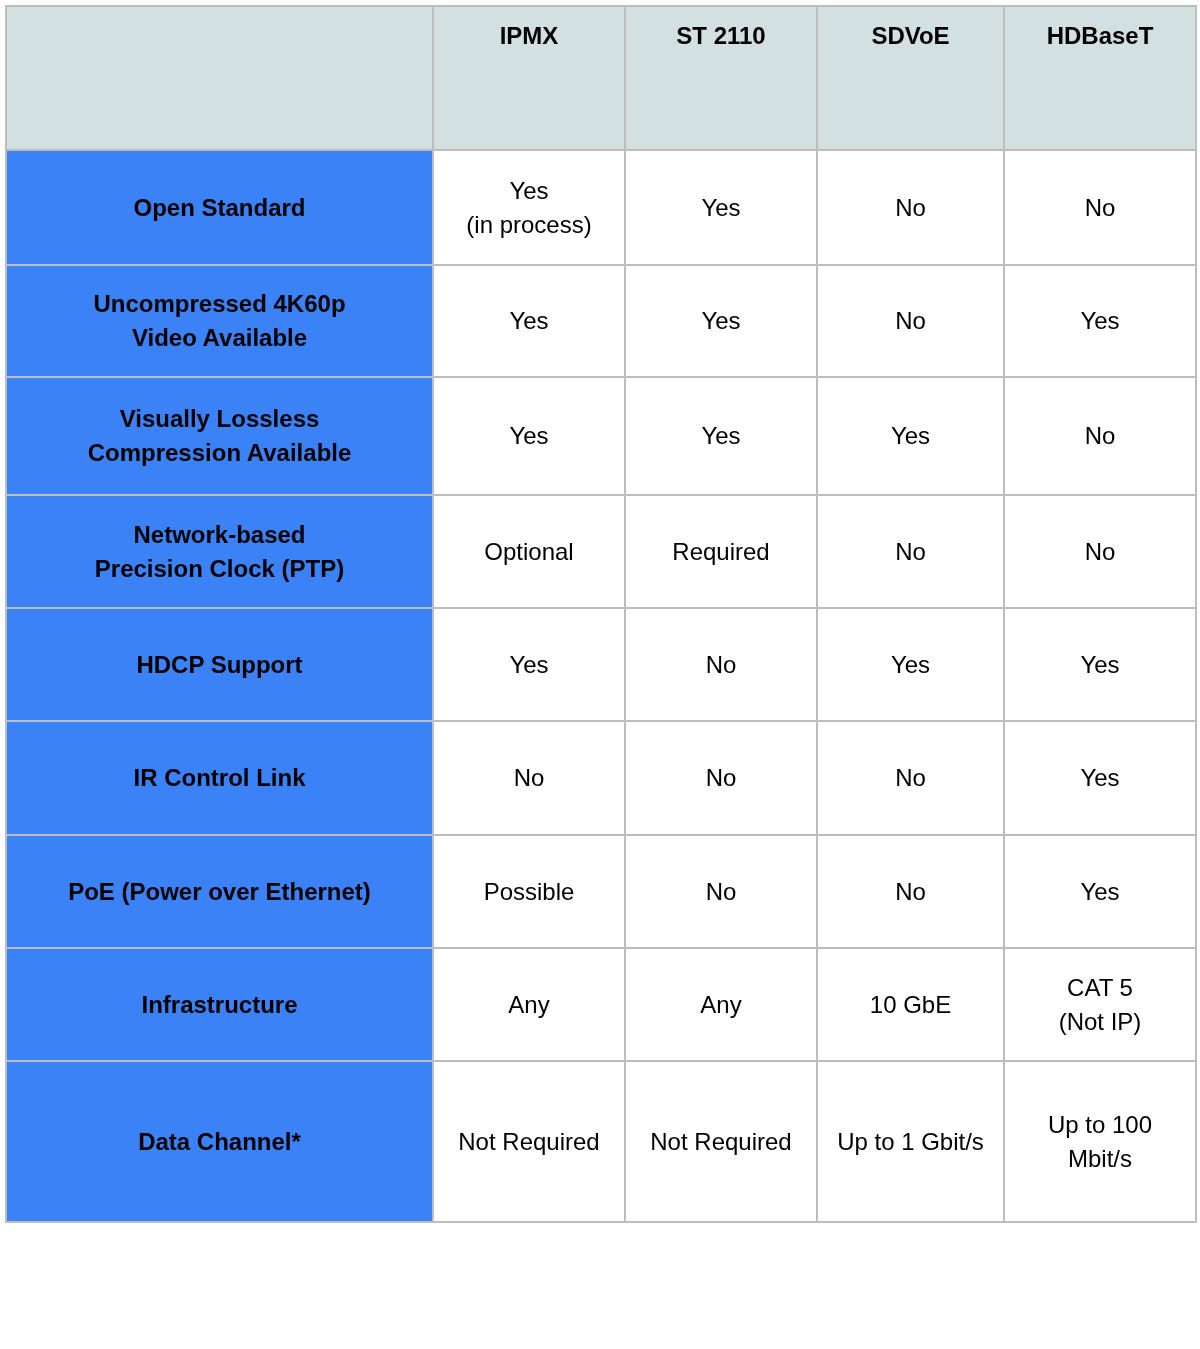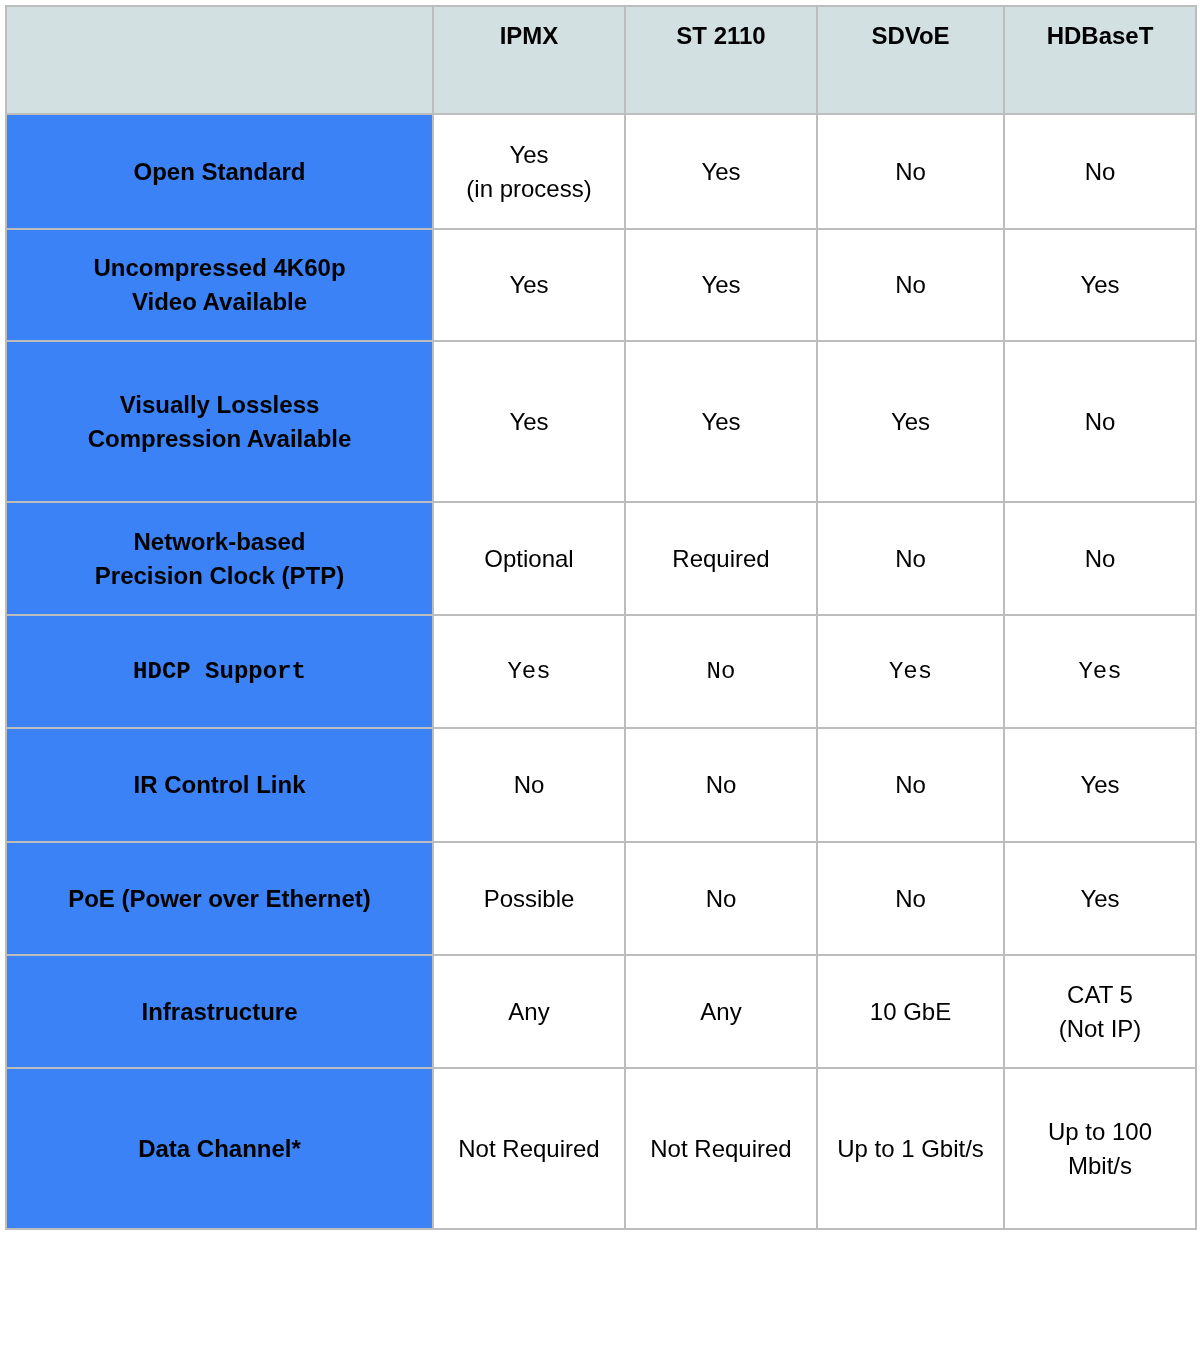--- a/index.html
+++ b/index.html
@@ -52,21 +52,21 @@
 
 <table class="cmp">
   <colgroup>
     <col style="width:427px">
     <col style="width:192px">
     <col style="width:192px">
     <col style="width:187px">
     <col style="width:192px">
   </colgroup>
   <thead>
-    <tr style="height:108px">
+    <tr style="height:144px">
       <th></th>
       <th>IPMX</th>
       <th>ST 2110</th>
       <th>SDVoE</th>
       <th>HDBaseT</th>
     </tr>
   </thead>
   <tbody id="tbody">
       <tr style="height: 115px;">
         <td class="feature">
@@ -97,21 +97,21 @@
         <td class="val">
           <span class="ln">Yes</span>
         </td>
         <td class="val">
           <span class="ln">No</span>
         </td>
         <td class="val">
           <span class="ln">Yes</span>
         </td>
       </tr>
-      <tr style="height: 161px;">
+      <tr style="height: 118px;">
         <td class="feature">
           <span class="ln">Visually Lossless</span>
           <span class="ln">Compression Available</span>
         </td>
         <td class="val">
           <span class="ln">Yes</span>
         </td>
         <td class="val">
           <span class="ln">Yes</span>
         </td>
@@ -133,21 +133,21 @@
         <td class="val">
           <span class="ln">Required</span>
         </td>
         <td class="val">
           <span class="ln">No</span>
         </td>
         <td class="val">
           <span class="ln">No</span>
         </td>
       </tr>
-      <tr style="height: 113px; font-family: Liberation Mono, monospace;">
+      <tr style="height: 113px;">
         <td class="feature">
           <span class="ln">HDCP Support</span>
         </td>
         <td class="val">
           <span class="ln">Yes</span>
         </td>
         <td class="val">
           <span class="ln">No</span>
         </td>
         <td class="val">

